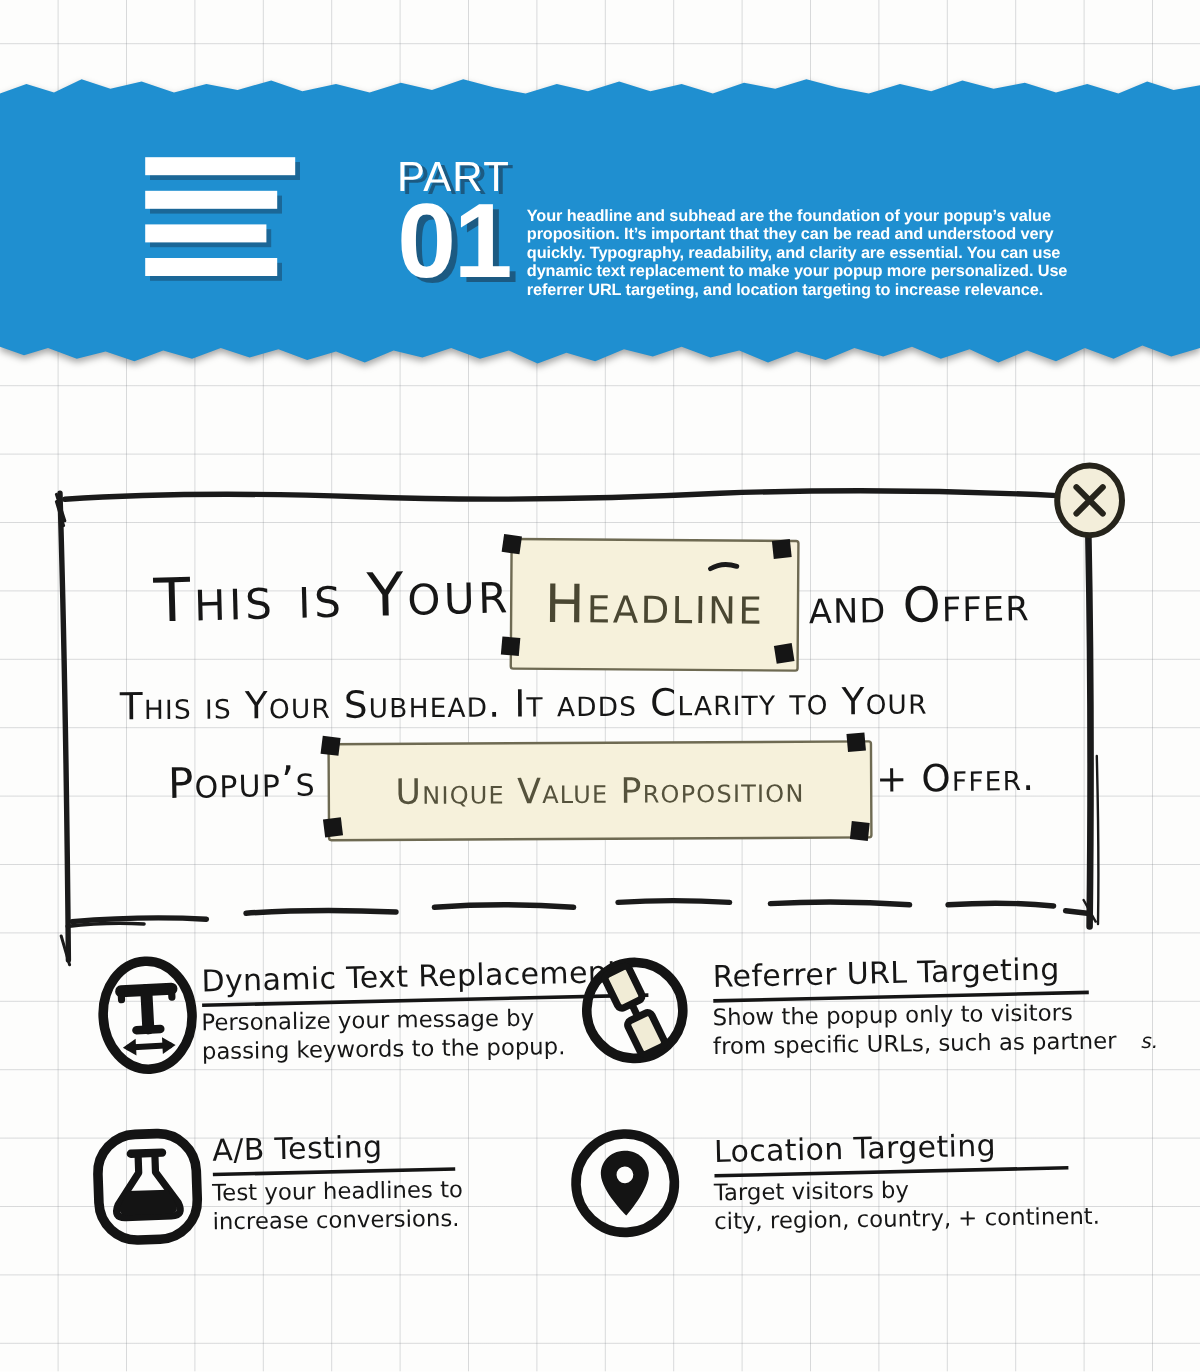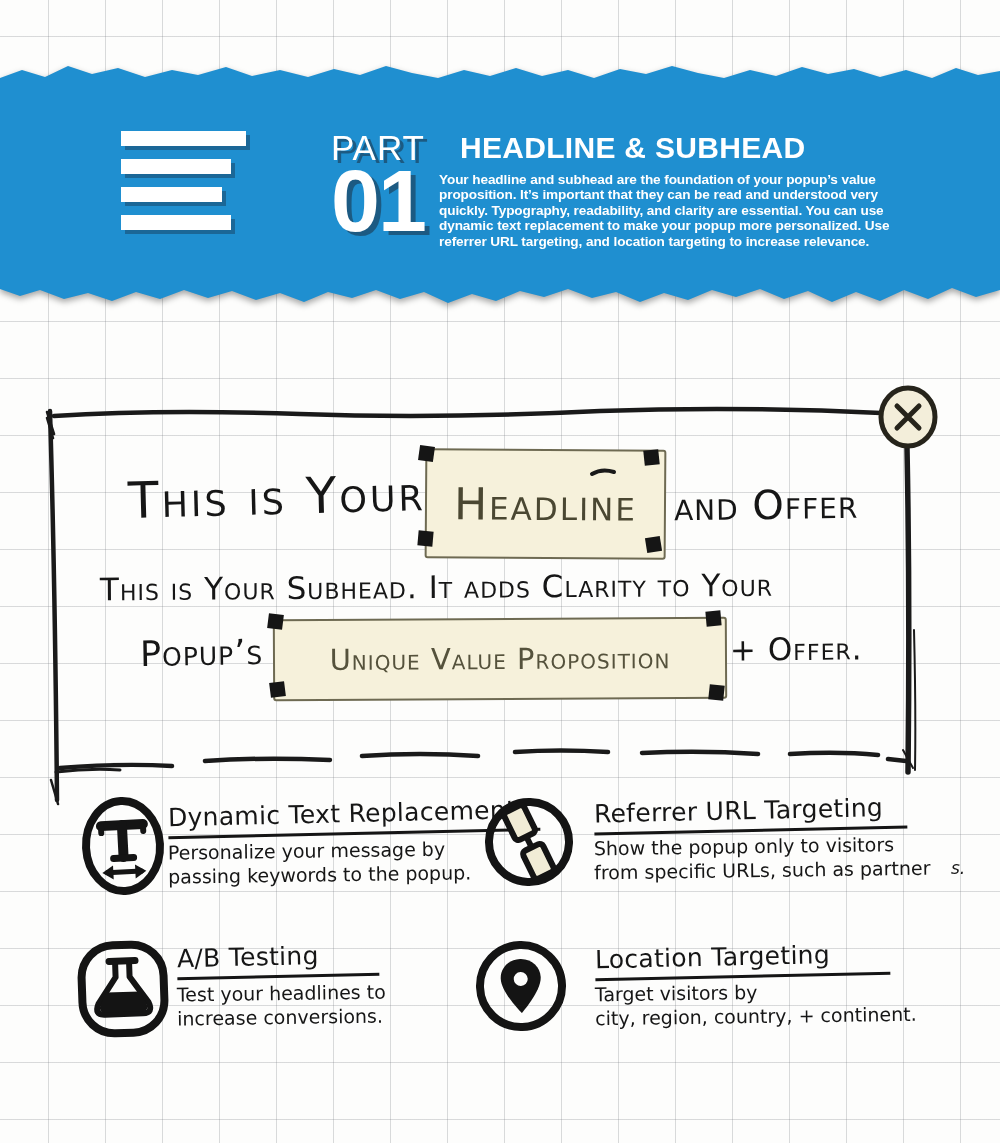--- a/index.html
+++ b/index.html
@@ -53,21 +53,20 @@
   <div class="menu">
     <i></i>
       <i></i>
       <i></i>
       <i></i>
   </div>
   <div class="part-block">
     <div class="part-label">PART</div>
     <div class="part-number">01</div>
   </div>
-  <h1 class="banner-title">HEADLINE &amp; SUBHEAD</h1>
   <p class="banner-desc">Your headline and subhead are the foundation of your popup’s value
 proposition. It’s important that they can be read and understood very
 quickly. Typography, readability, and clarity are essential. You can use
 dynamic text replacement to make your popup more personalized. Use
 referrer URL targeting, and location targeting to increase relevance.</p>
 
   <div class="hl-box" style="left:425px;top:449px;width:237px;height:106px;transform:rotate(0.4deg);">
     <span class="hand sc" style="font-size:44px;color:#4a4732;letter-spacing:2px;">Headline</span>
   </div>
   <div class="hl-box" style="left:273px;top:618px;width:450px;height:78px;transform:rotate(-0.3deg);">

